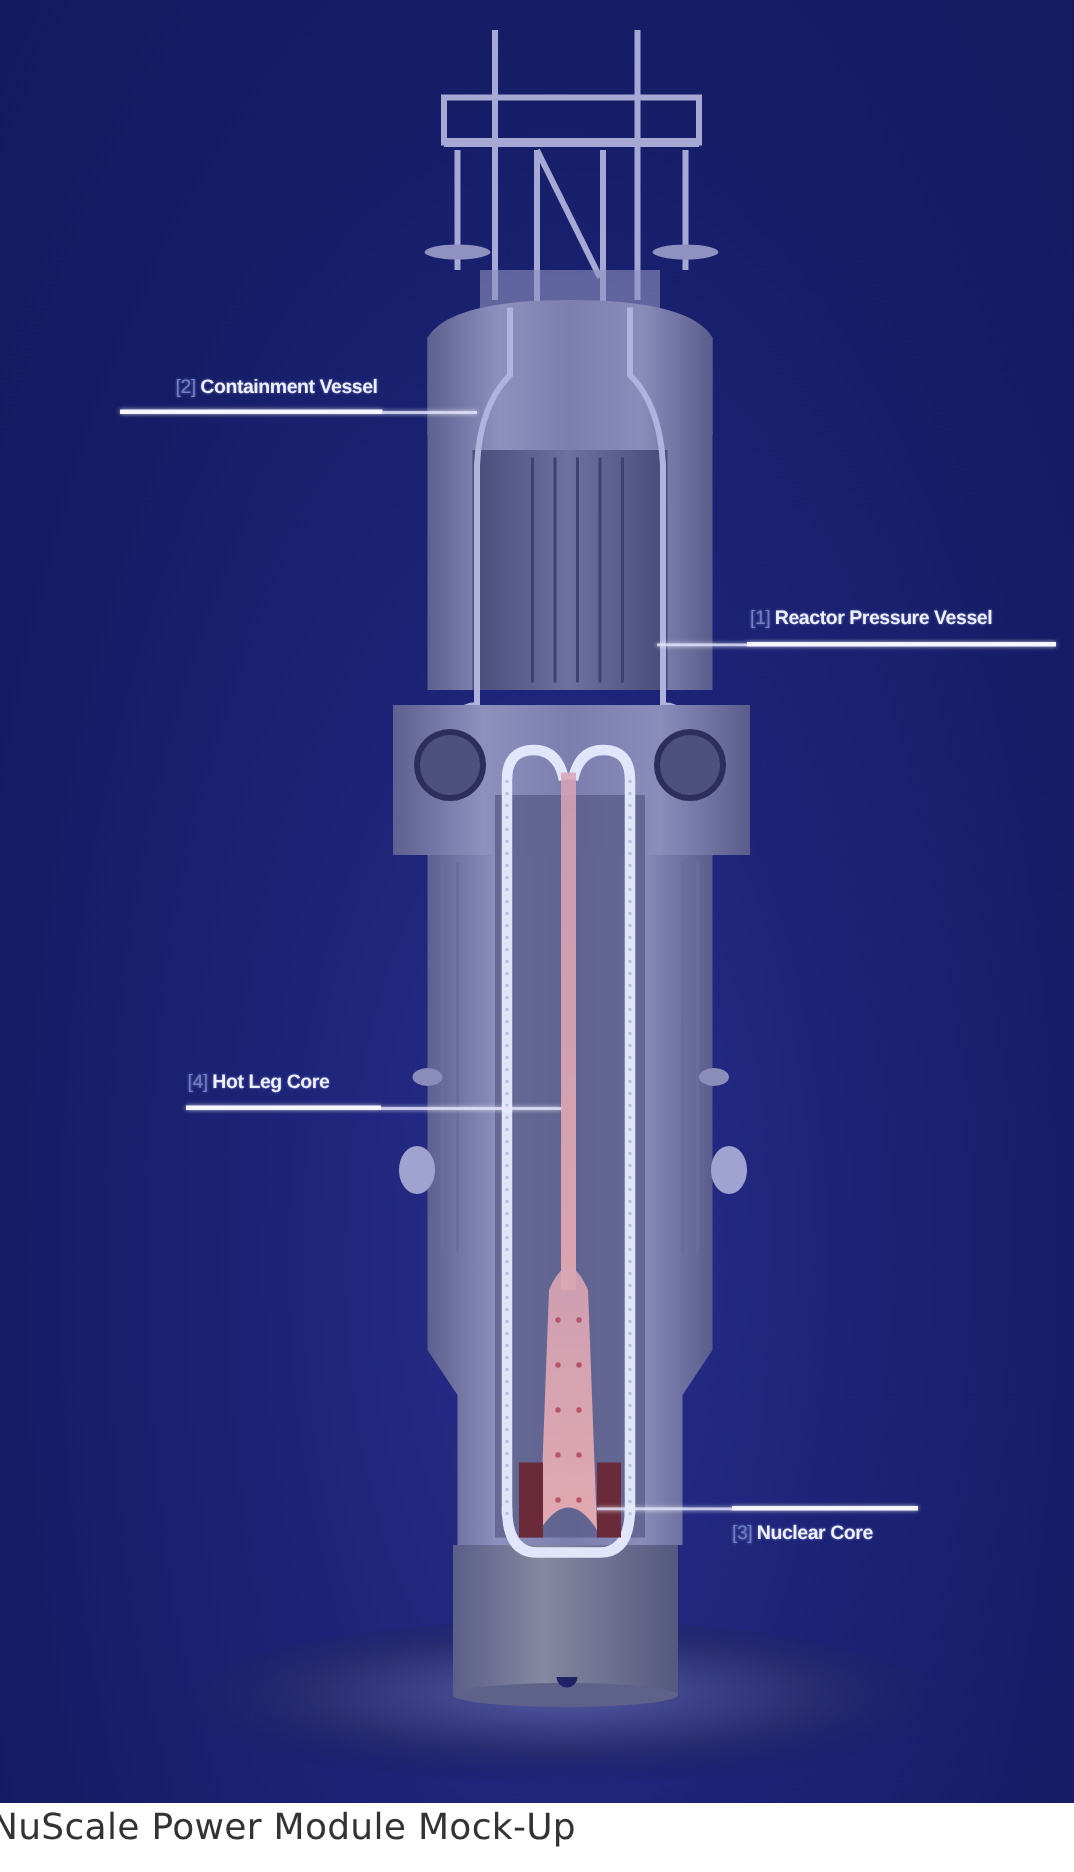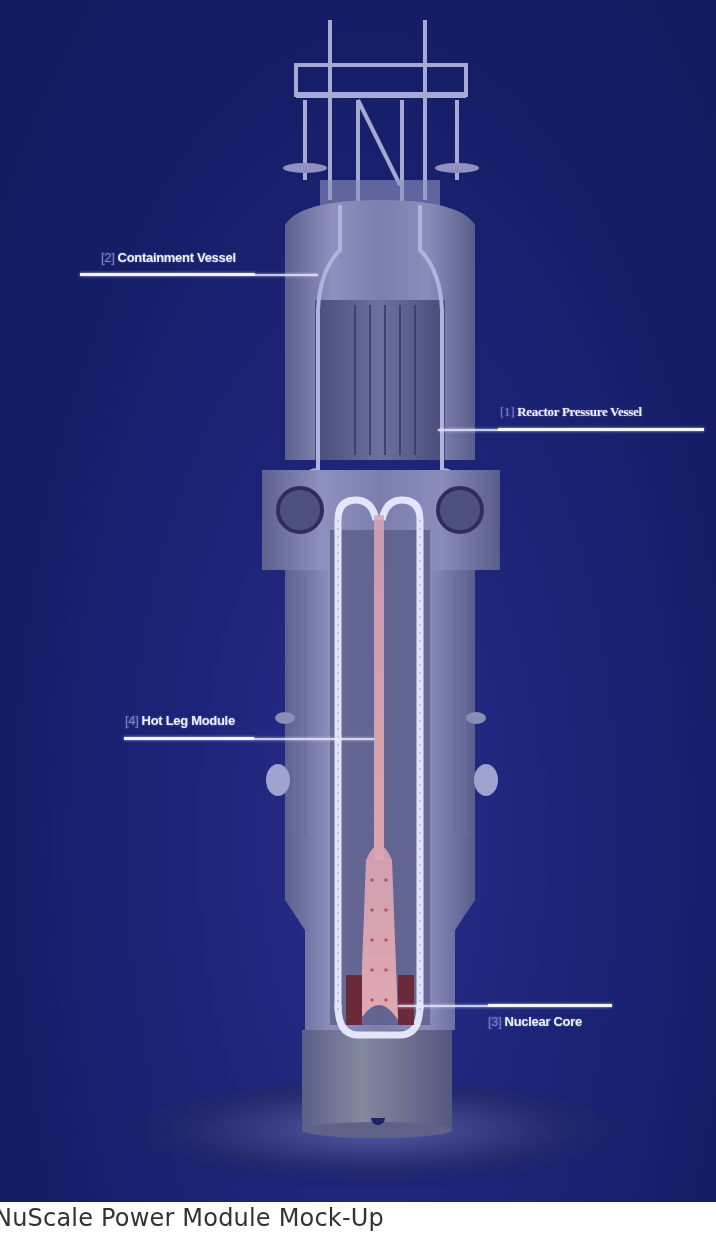--- a/index.html
+++ b/index.html
@@ -149,34 +149,34 @@
       <circle cx="372" cy="970" r="1.8"></circle>
         <circle cx="386" cy="970" r="1.8"></circle>
       <circle cx="372" cy="1000" r="1.8"></circle>
         <circle cx="386" cy="1000" r="1.8"></circle>
     </g>
 
     <rect x="346" y="975" width="16" height="50" fill="#6b2a3a"></rect>
     <rect x="398" y="975" width="16" height="50" fill="#6b2a3a"></rect>
   </svg>
 
-  <div class="label" style="left:72px; top:250px;padding-left:29px;">
+  <div class="label" style="left:88px; top:250px;padding-left:29px;">
     <span class="num">[2]</span><span>Containment Vessel</span>
   </div>
   <div class="leader" style="left:80px; top:273px; width:175px;"></div>
   <div class="leader thin" style="left:255px; top:274px; width:63px;"></div>
 
-  <div class="label" style="left:500px; top:404px;font-family:Liberation Serif, serif;">
+  <div class="label" style="left:500px; top:404px;">
     <span class="num">[1]</span><span>Reactor Pressure Vessel</span>
   </div>
   <div class="leader thin" style="left:438px; top:429px; width:60px;"></div>
   <div class="leader" style="left:498px; top:428px; width:206px;"></div>
 
   <div class="label" style="left:125px; top:713px;">
-    <span class="num">[4]</span><span>Hot Leg Module</span>
+    <span class="num">[4]</span><span>Hot Leg Core</span>
   </div>
   <div class="leader" style="left:124px; top:737px; width:130px;"></div>
   <div class="leader thin" style="left:254px; top:738px; width:120px;"></div>
 
   <div class="label" style="left:488px; top:980px;margin-top:34px;">
     <span class="num">[3]</span><span>Nuclear Core</span>
   </div>
   <div class="leader thin" style="left:398px; top:1005px; width:90px;"></div>
   <div class="leader" style="left:488px; top:1004px; width:124px;"></div>
 </div>

